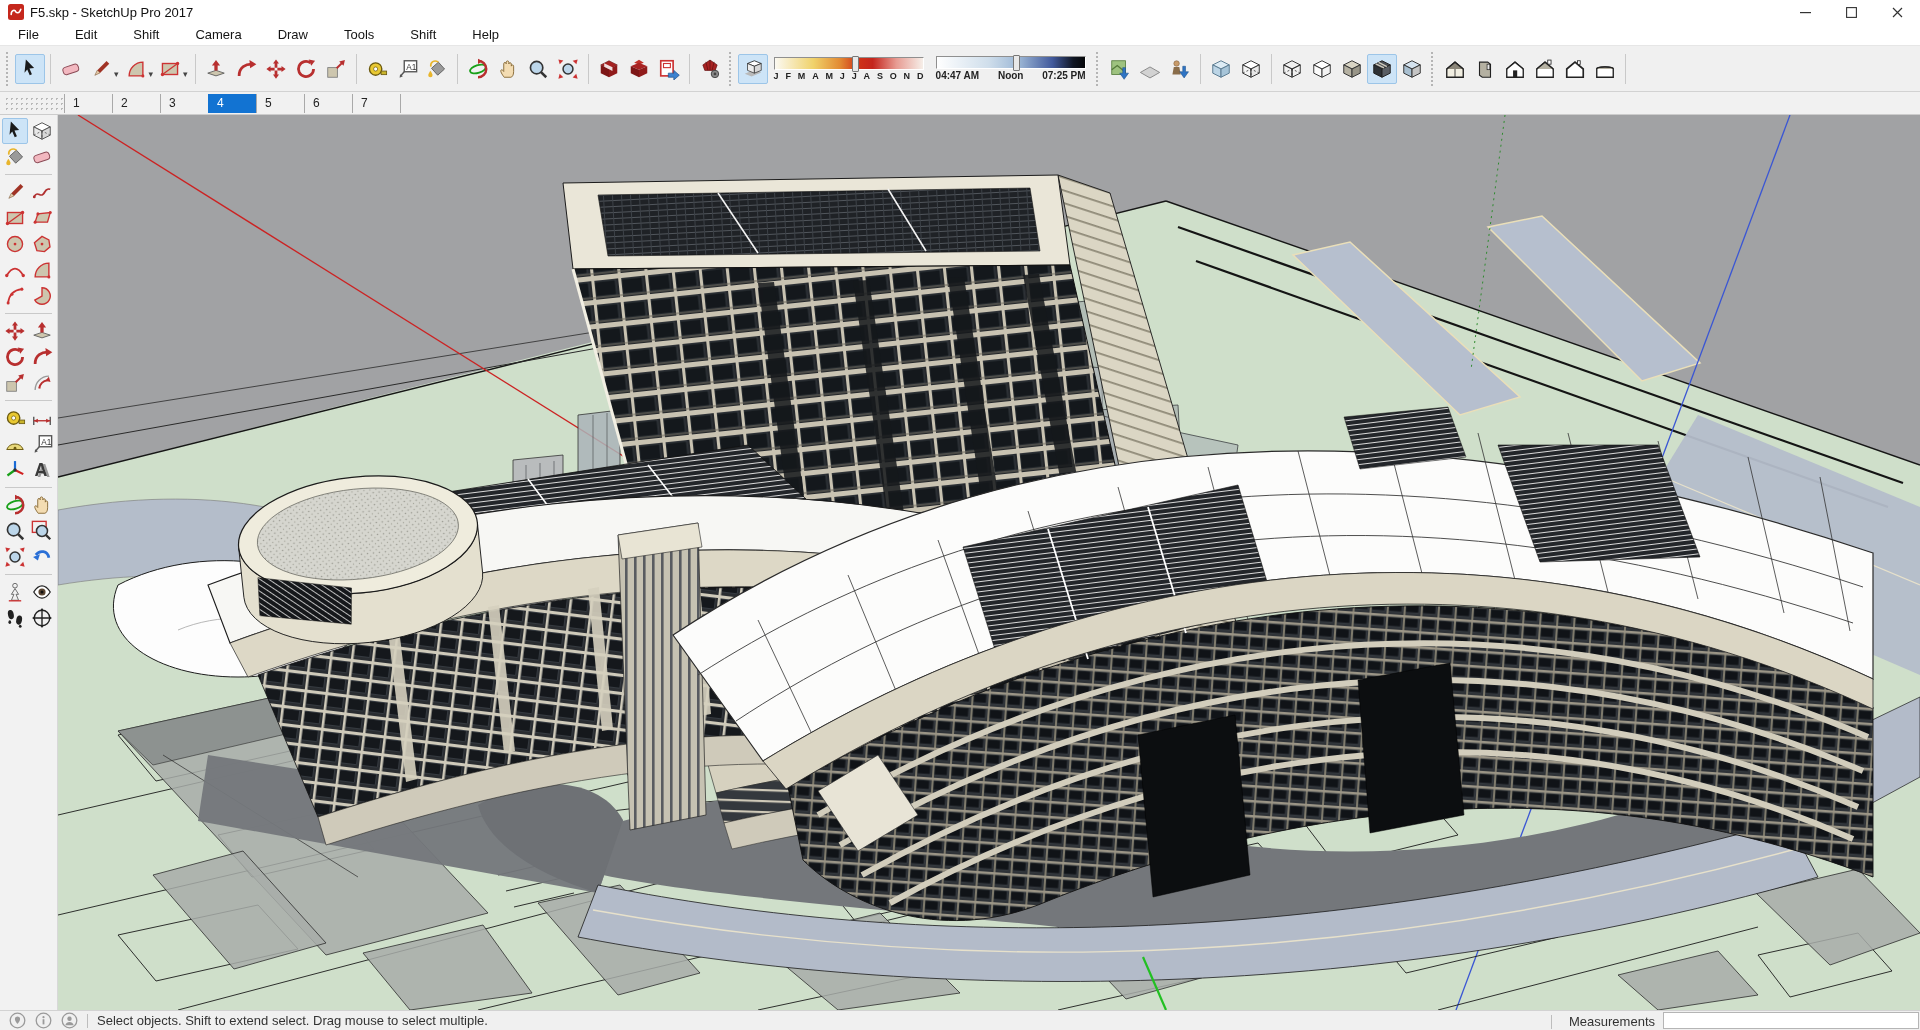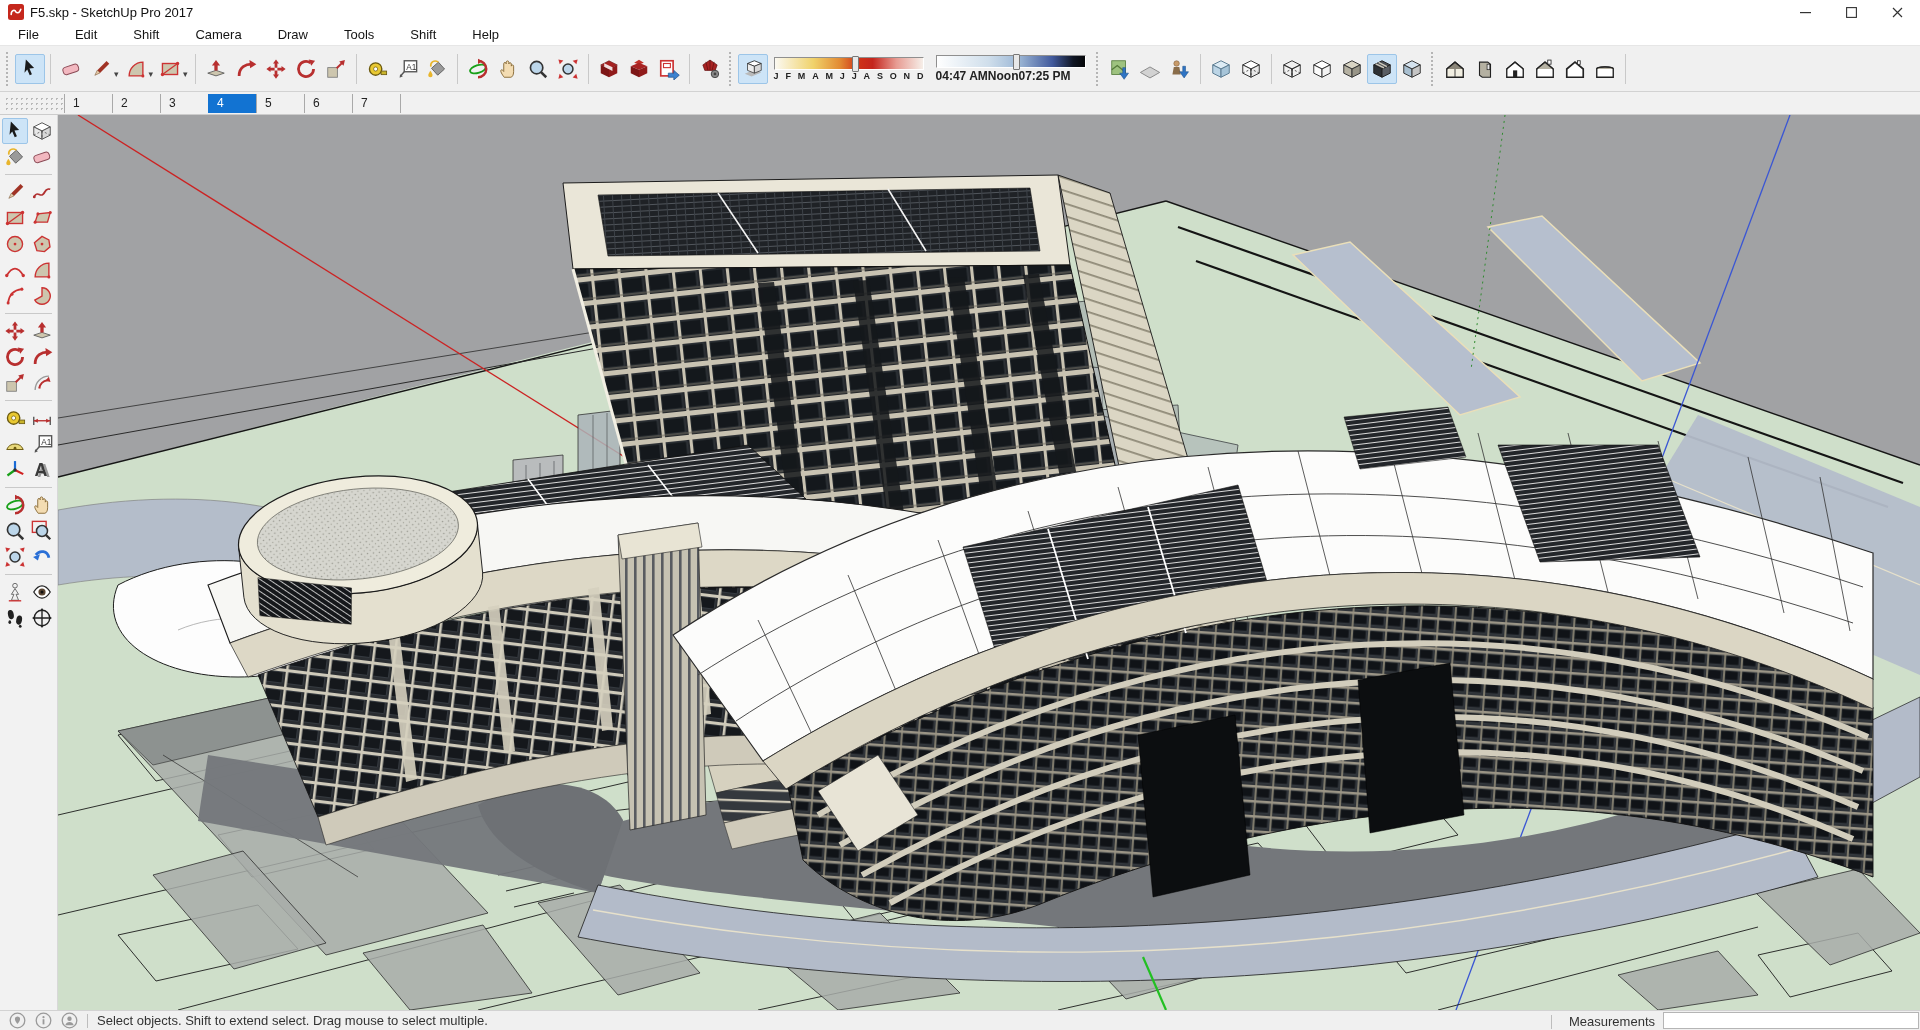--- a/index.html
+++ b/index.html
@@ -22,21 +22,21 @@
   .tbtn.active{background:#cde4f7;border-color:#9cc5e8}
   .dd{font-size:9px;color:#444;margin:10px 2px 0 -2px}
   .tsep{width:1px;height:30px;background:#c9c9c9;margin:0 5px}
   .thandle{width:3px;height:34px;border-left:2px dotted #b5b5b5;margin:0 6px 0 4px}
   .sliderbox{display:flex;flex-direction:column;margin:0 6px;width:150px}
   .sgrad{position:relative;height:13px;border:1px solid #8f8f8f;border-bottom-color:#fff;border-right-color:#fff}
   .grad-date{background:linear-gradient(90deg,#fbf9f2 0%,#f0d26a 26%,#e28a33 44%,#cf3418 56%,#c4251d 66%,#e79b92 82%,#f6efe9 100%)}
   .grad-time{background:linear-gradient(90deg,#ffffff 0%,#cfdeeb 35%,#9db8d6 55%,#41599c 78%,#101624 92%,#050608 100%)}
   .shandle{position:absolute;top:-2px;width:7px;height:16px;background:#e8e8e8;border:1px solid #777;border-radius:1px}
   .slabels{display:flex;justify-content:space-between;font-size:9px;color:#222;margin-top:1px;font-weight:bold}
-  .slabels3{display:flex;font-size:12px;color:#222;margin-top:1px;font-weight:bold}
+  .slabels3{display:flex;justify-content:space-between;font-size:10px;color:#222;margin-top:1px;font-weight:bold}
   
   #tabsbar{height:23px;background:#f1f1f1;border-bottom:1px solid #cccccc;display:flex;align-items:center}
   #tab-handle{width:60px;height:14px;margin-left:4px;
     background-image:radial-gradient(#b9b9b9 1px,transparent 1px);background-size:5px 5px}
   .tab{width:48px;height:19px;line-height:19px;font-size:12px;color:#222;padding-left:8px;border-left:1px solid #a9a9a9}
   .tab.active{background:#1273d2;color:#fff;border-left-color:#1273d2}
   .tab-endsep{width:1px;height:19px;background:#a9a9a9}
   
   #main{display:flex;height:895px}
   #palette{width:58px;background:#f2f2f2;border-right:1px solid #d8d8d8;padding-top:3px}

